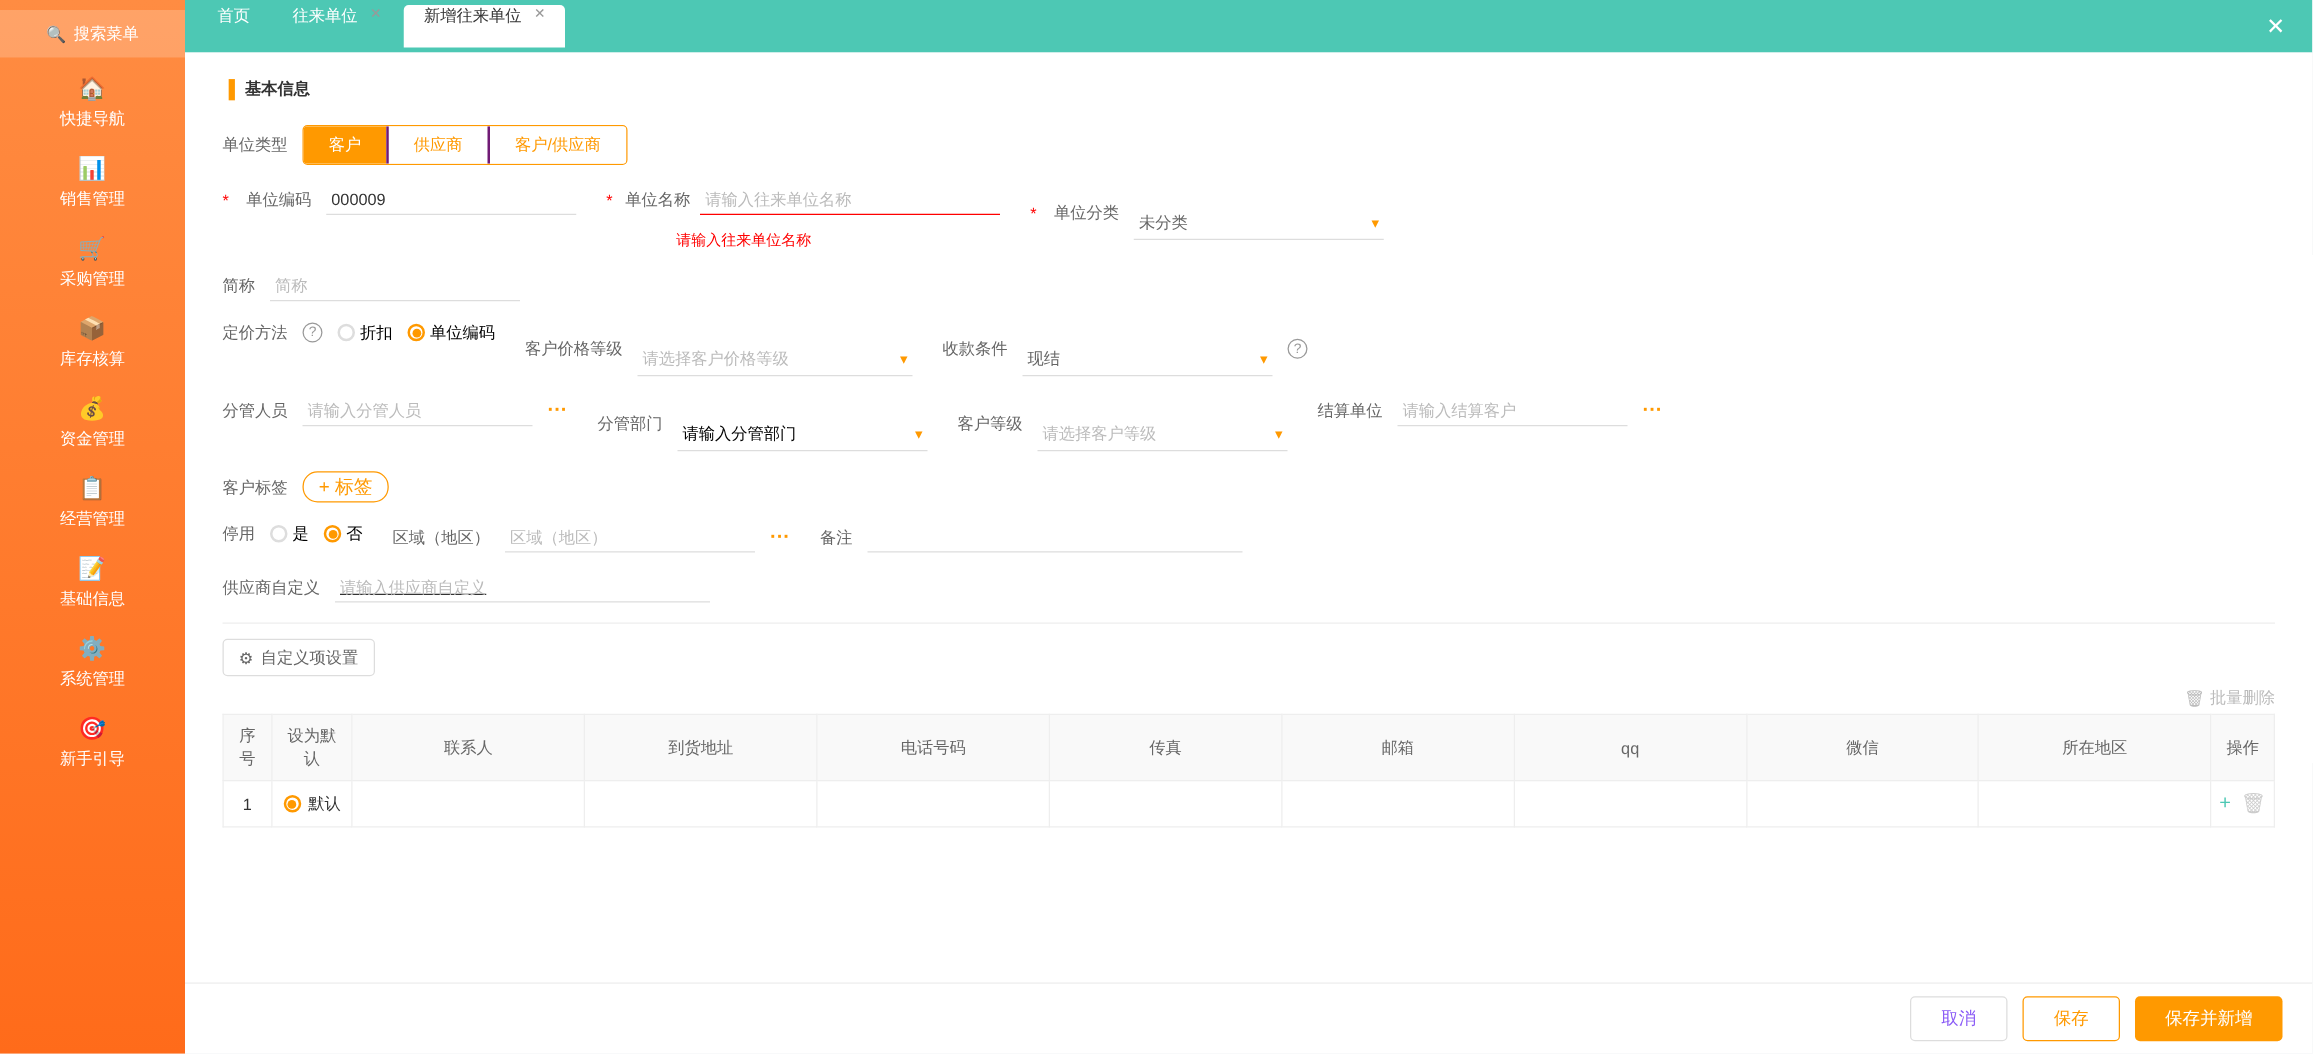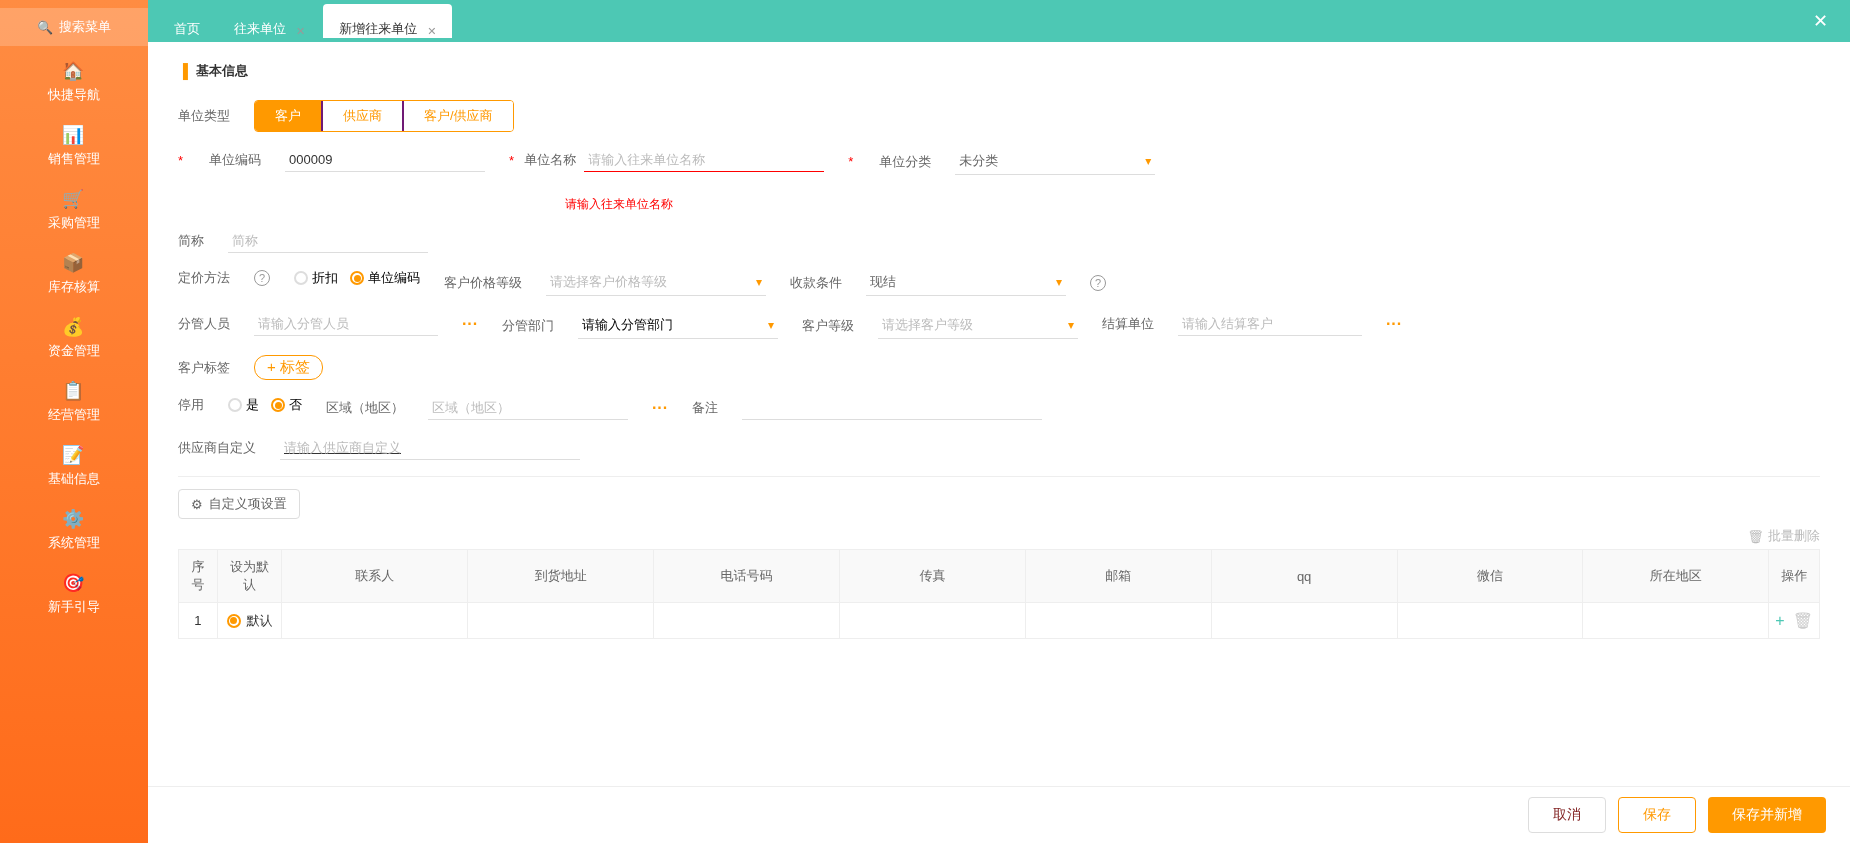--- a/index.html
+++ b/index.html
@@ -55,21 +55,21 @@
       background: #4dc8b4;
       display: flex;
       align-items: center;
       height: 42px;
       padding: 0 10px;
       gap: 2px;
       flex-shrink: 0;
     }
     .tab {
       display: flex;
-      align-items: flex-end;
+      align-items: flex-start;
       padding: 0 16px;
       height: 34px;
       border-radius: 4px 4px 0 0;
       cursor: pointer;
       color: white;
       font-size: 13px;
       gap: 6px;
     }
     .tab.active {
       background: white;
@@ -100,21 +100,21 @@
     .form-row {
       display: flex;
       align-items: flex-start;
       margin-bottom: 16px;
       gap: 24px;
       flex-wrap: wrap;
     }
     .form-group {
       display: flex;
       align-items: center;
-      gap: 24px;
+      gap: 12px;
     }
     .form-label {
       color: #666;
       white-space: nowrap;
       min-width: fit-content;
     }
     .required-star { color: red; margin-right: 2px; }
     .form-input {
       border: none;
       border-bottom: 1px solid #ddd;
@@ -131,20 +131,21 @@
     .form-select {
       display: flex;
       align-items: center;
       gap: 4px;
       min-width: 180px;
       border: none;
       border-bottom: 1px solid #ddd;
       padding: 4px 4px;
       cursor: pointer;
       color: #666;
+      margin-top: 17px;
     }
     .form-select .chevron { color: #f90; font-size: 12px; margin-left: auto; }
 
     
     .type-btn-group {
       display: flex;
       gap: 0;
       border: 1px solid #f90;
       border-radius: 4px;
       overflow: hidden;
@@ -269,21 +270,21 @@
       justify-content: flex-end;
       gap: 12px;
       flex-shrink: 0;
     }
     .btn-cancel {
       padding: 8px 24px;
       border: 1px solid #ddd;
       background: white;
       border-radius: 4px;
       cursor: pointer;
-      color: #7f1d1d;
+      color: #8b5cf6;
       font-size: 14px;
     }
     .btn-save {
       padding: 8px 24px;
       border: 1px solid #f90;
       background: white;
       border-radius: 4px;
       cursor: pointer;
       color: #f90;
       font-size: 14px;

